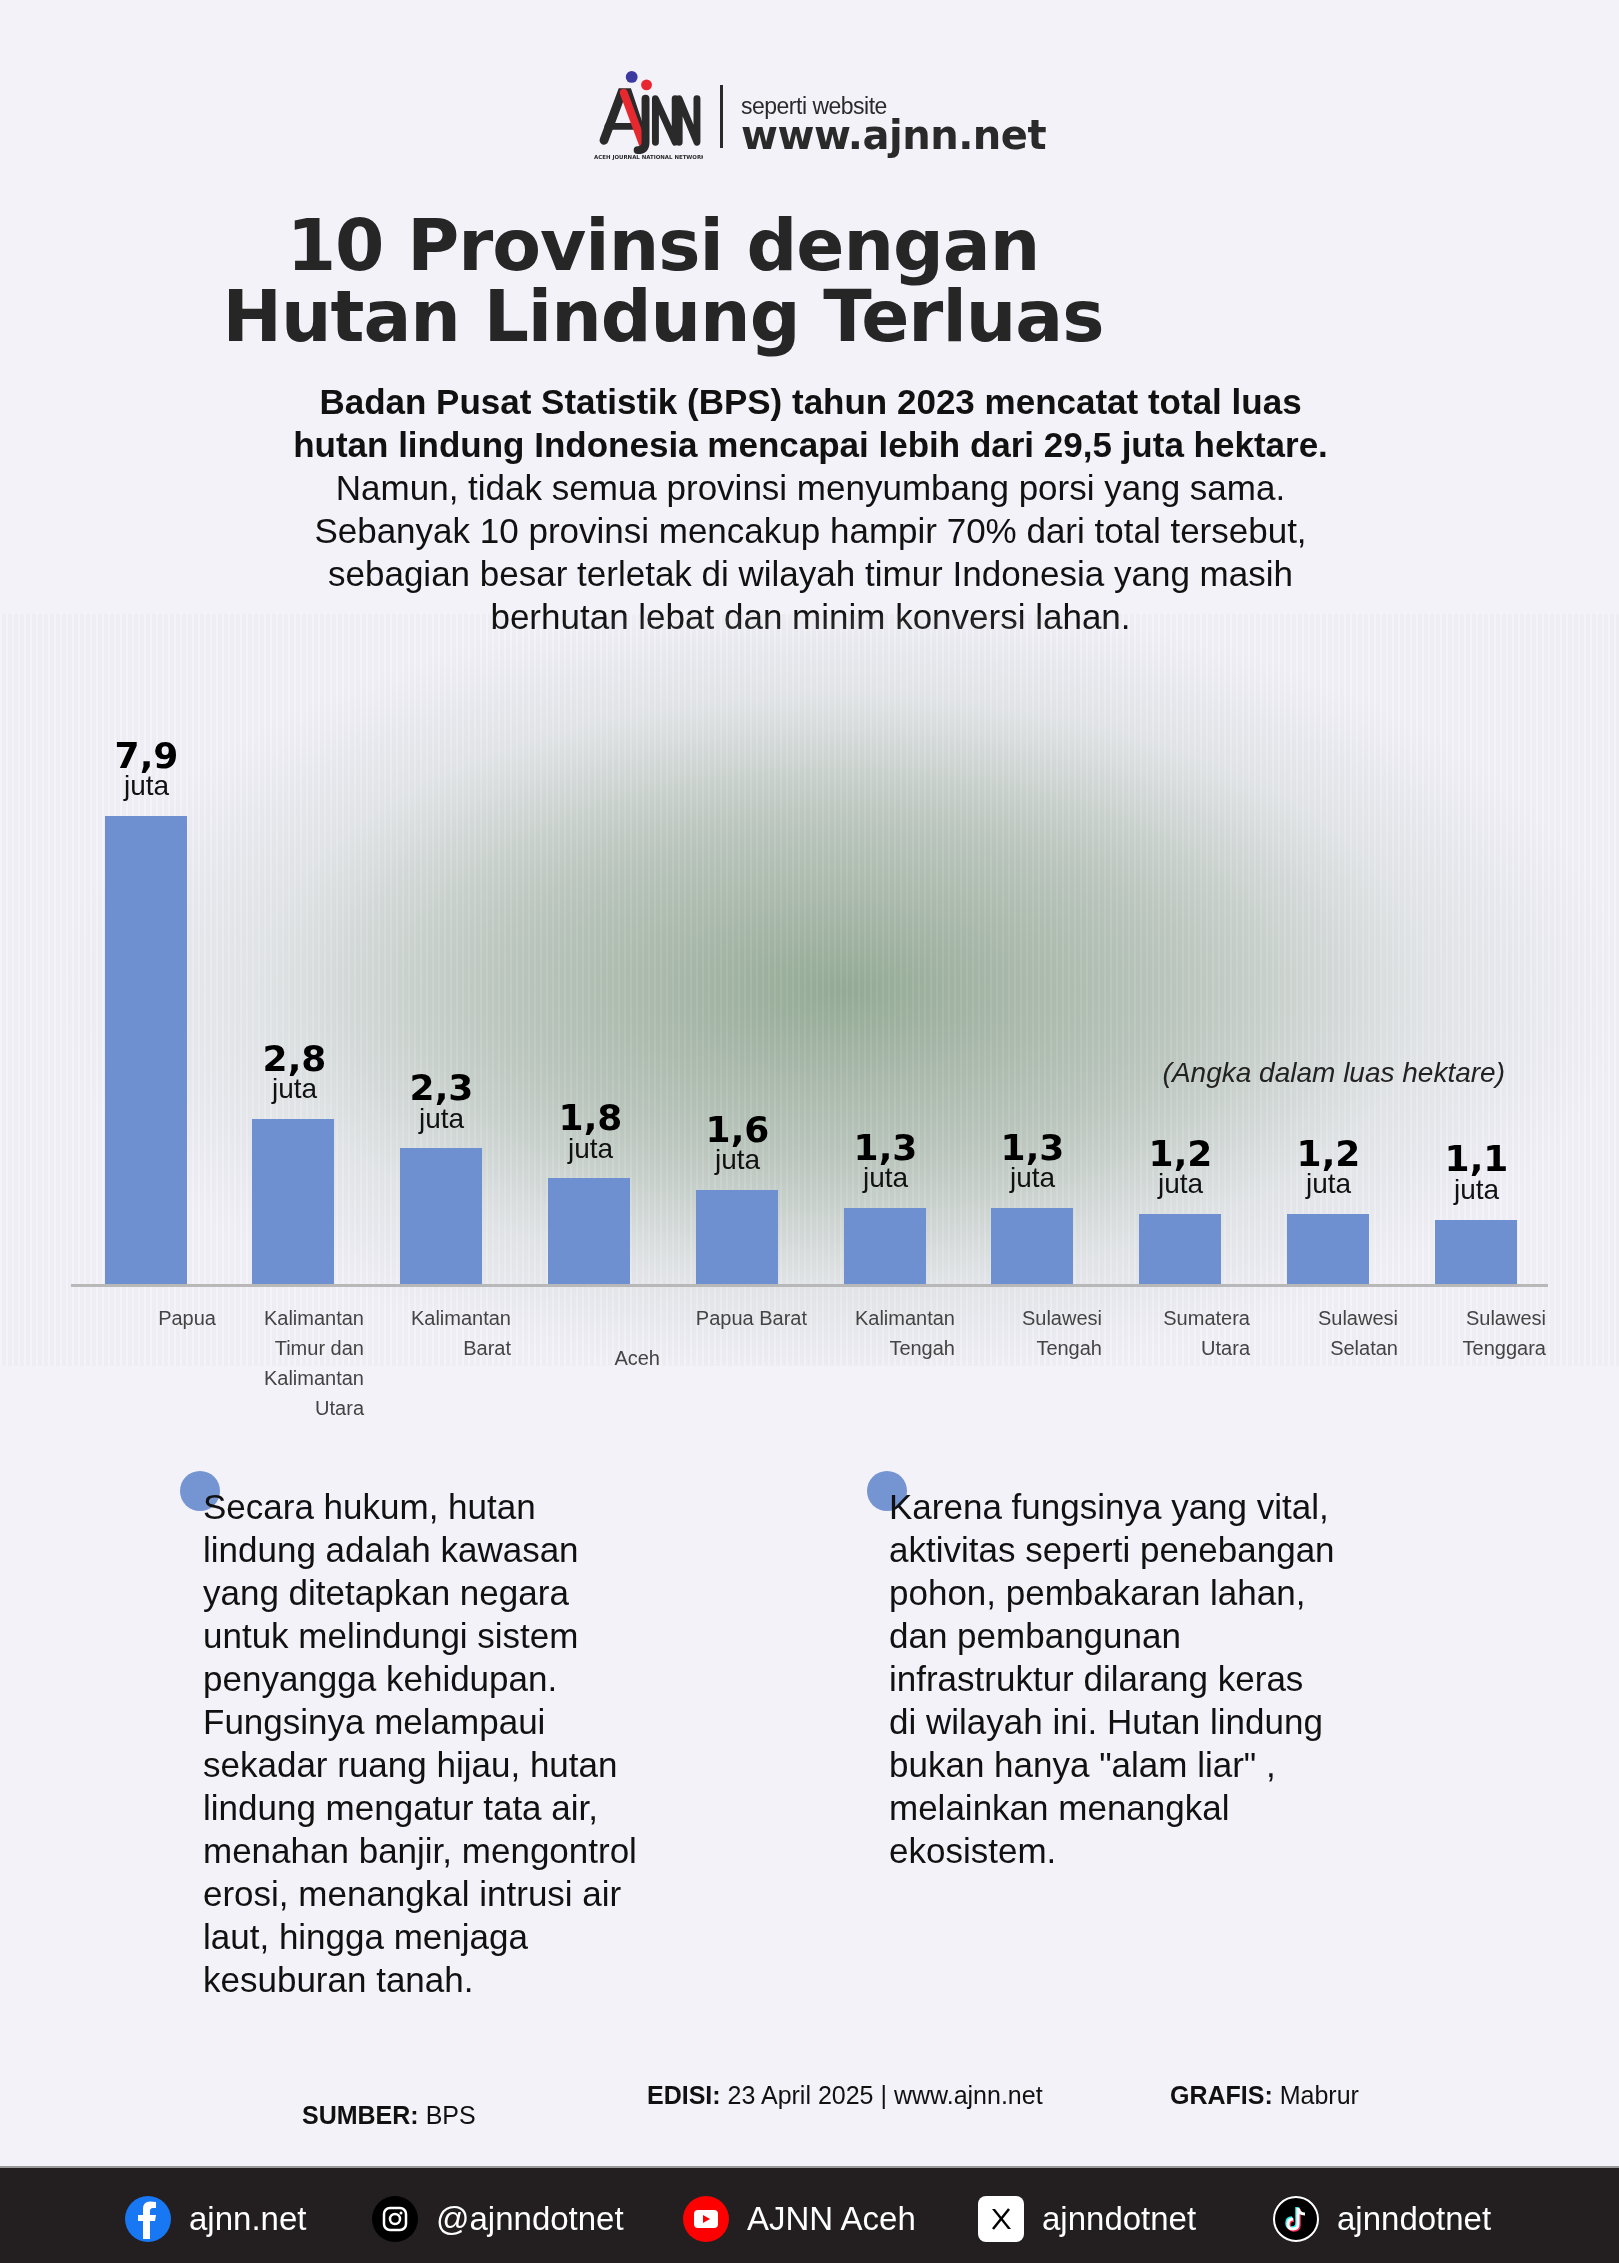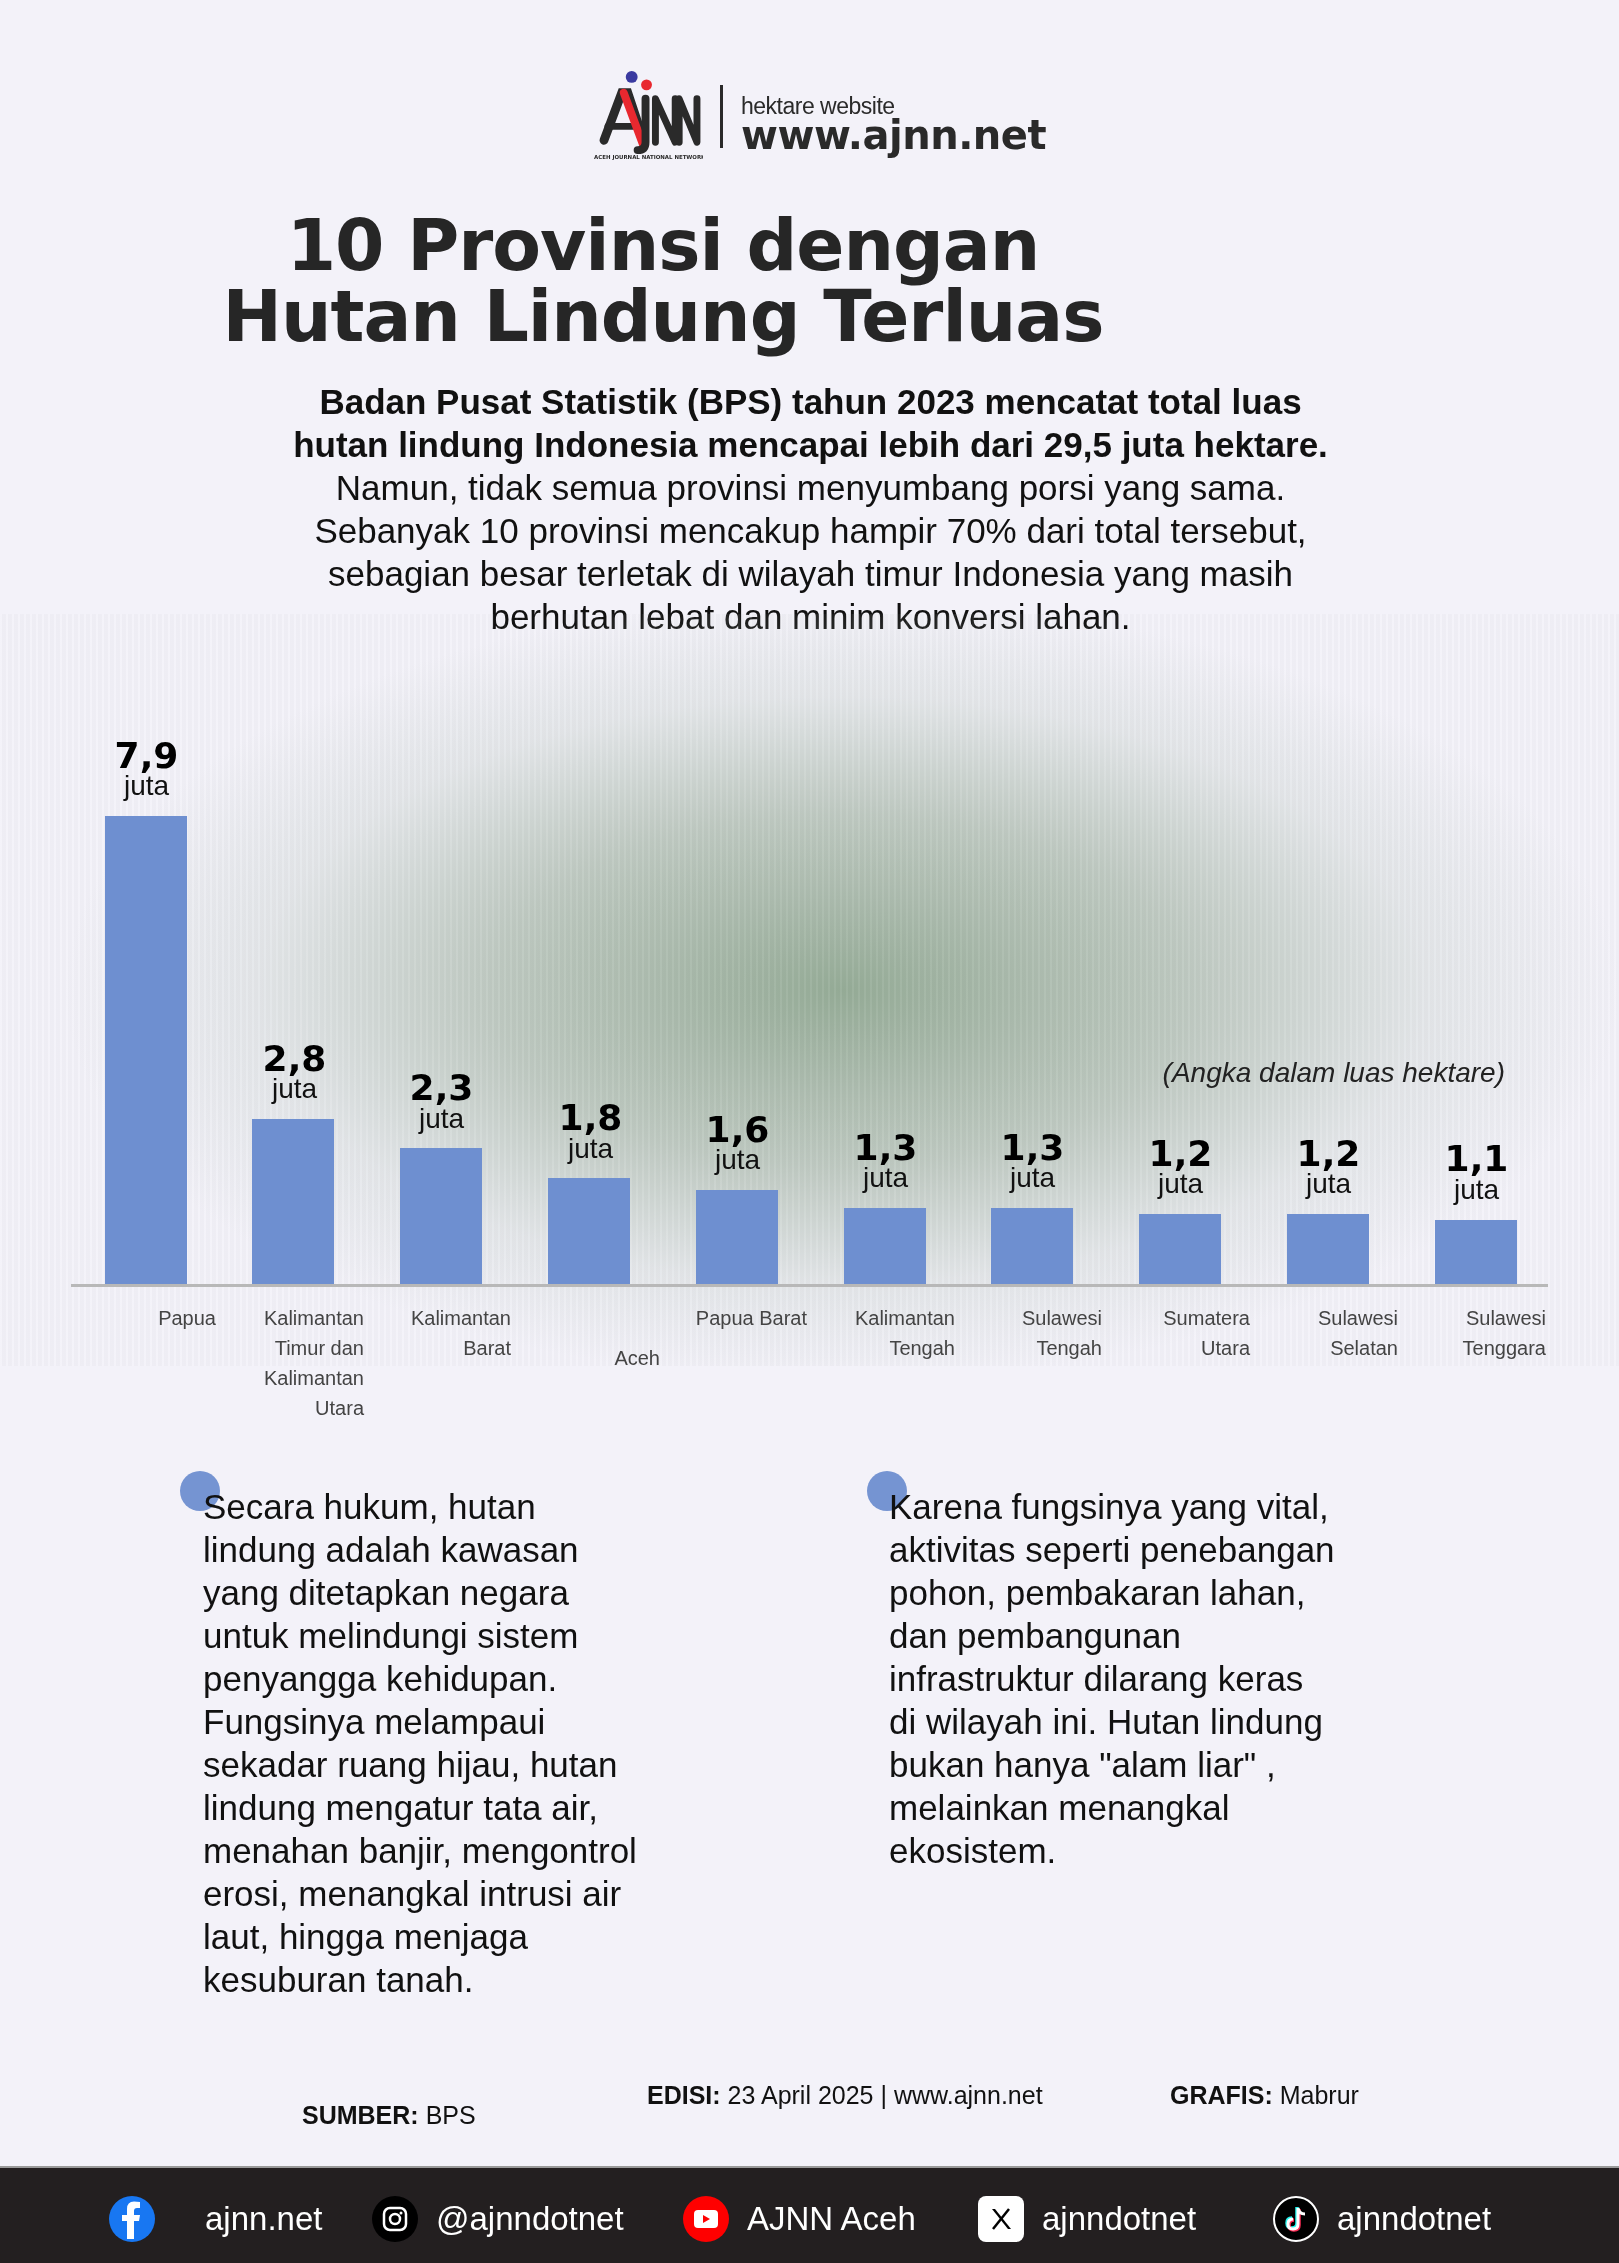--- a/index.html
+++ b/index.html
@@ -77,21 +77,21 @@
     <circle cx="38" cy="6" r="6" fill="#3a3aa0"></circle>
     <circle cx="53" cy="14" r="5.5" fill="#e8282f"></circle>
     <path d="M10 70 L28 22 L34 22 L50 70" stroke="#2a2a2a" stroke-width="9" fill="none" stroke-linecap="round"></path>
     <line x1="14" y1="56" x2="46" y2="56" stroke="#2a2a2a" stroke-width="7" stroke-linecap="round"></line>
     <line x1="30" y1="22" x2="50" y2="76" stroke="#e8282f" stroke-width="8" stroke-linecap="round"></line>
     <path d="M52 28 L52 72 Q52 80 44 80" stroke="#2a2a2a" stroke-width="8" fill="none" stroke-linecap="round"></path>
     <path d="M62 72 L62 28 L82 72 L82 28 M86 72 L86 28 L104 72 L104 28" stroke="#2a2a2a" stroke-width="7" fill="none" stroke-linejoin="round" stroke-linecap="round"></path>
     <text x="0" y="89" font-size="5.5" font-family="DejaVu Sans, sans-serif" font-weight="bold" fill="#2a2a2a">ACEH JOURNAL NATIONAL NETWORK</text>
   </svg>
   <div class="logo-divider"></div>
-  <div class="logo-official">hektare website</div>
+  <div class="logo-official">seperti website</div>
   <div class="logo-url">www.ajnn.net</div>
 </div>
 
 <h1 class="title">
   <span>10 Provinsi dengan</span><br>
   <span>Hutan Lindung Terluas</span>
 </h1>
 
 <div class="intro">
   <span class="bold">Badan Pusat Statistik (BPS) tahun 2023 mencatat total luas</span>
@@ -212,21 +212,21 @@
 <div class="credits" style="left:647px;">
   <b>EDISI:</b>
   <span>23 April 2025 | www.ajnn.net</span>
 </div>
 <div class="credits" style="left:1170px;">
   <b>GRAFIS:</b>
   <span>Mabrur</span>
 </div>
 
 <div class="footer">
-  <div class="social" style="left:109px;gap:32px;">
+  <div class="social" style="left:125px;">
     <span class="social-icon" style="background:#1877f2;">
       <svg width="30" height="40" viewBox="0 0 30 40">
           <path d="M17 40 V22 H22 L23 16 H17 V12 Q17 9 20 9 H23 V3 Q20 2.5 17 2.5 Q10 2.5 10 10 V16 H5 V22 H10 V40 Z" fill="#fff"></path>
         </svg>
     </span>
     <span class="social-label">ajnn.net</span>
   </div>
   <div class="social" style="left:372px;">
     <span class="social-icon" style="background:#000;">
       <svg width="28" height="28" viewBox="0 0 28 28">

